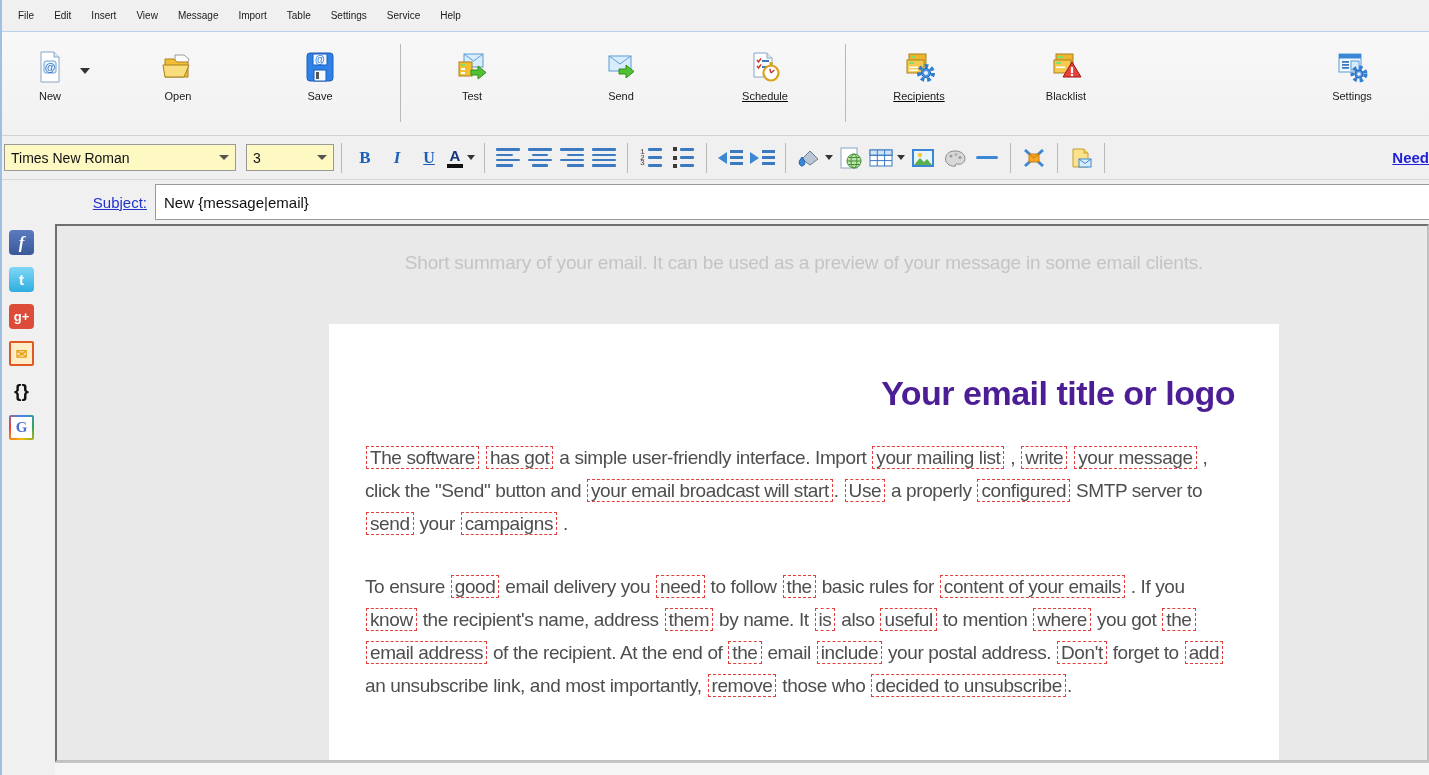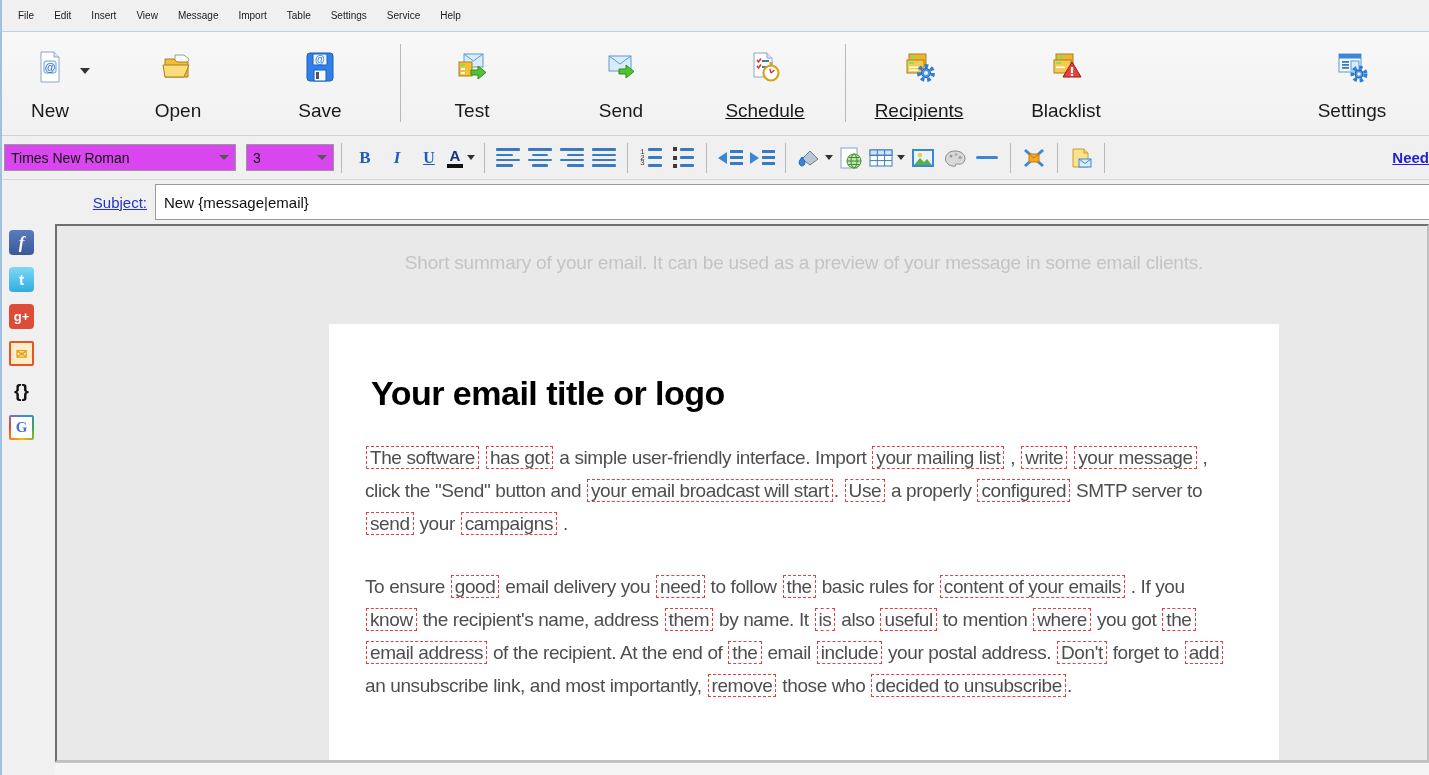--- a/index.html
+++ b/index.html
@@ -10,31 +10,31 @@
   .menubar { position:absolute; left:0; top:0; width:1429px; height:31px;
     background:#f0f0f0; display:flex; align-items:center; padding-left:8px; }
   .menu-item { font-size:10px; color:#1a1a1a; padding:5px 10px; cursor:default; }
 
   
   .toolbar { position:absolute; left:0; top:31px; width:1429px; height:105px;
     background:linear-gradient(#f8f8f8,#f1f1f1); border-top:1px solid #b9d1ea;
     border-bottom:1px solid #d2d2d2; }
   .tbtn { position:absolute; top:10px; height:86px; text-align:center; cursor:default; }
   .tbtn .ticon { display:block; margin:8px auto 4px auto; width:34px; height:34px; }
-  .tbtn .tlabel { font-size:19px; color:#1a1a1a; margin-top:16px; white-space:nowrap; }
+  .tbtn .tlabel { font-size:11px; color:#1a1a1a; margin-top:6px; white-space:nowrap; }
   .tbtn .drop { position:absolute; right:2px; top:26px; width:0; height:0;
     border-left:5px solid transparent; border-right:5px solid transparent;
     border-top:6px solid #333; }
   .tsep { position:absolute; top:12px; width:1px; height:78px; background:#b9b9b9; }
 
   
   .fmtbar { position:absolute; left:0; top:136px; width:1429px; height:44px;
     background:#f0f0f0; border-bottom:1px solid #dadada;
     display:flex; align-items:center; padding-left:4px; }
-  .fselect { height:27px; background:#d946ef; border:1px solid #999;
+  .fselect { height:27px; background:#fef9c3; border:1px solid #999;
     display:flex; align-items:center; justify-content:space-between;
     font-size:14px; color:#111; padding:0 6px; cursor:default; }
   .chev { width:0; height:0; border-left:5px solid transparent;
     border-right:5px solid transparent; border-top:5px solid #555; margin-left:6px; }
   .fsep { width:1px; height:30px; background:#b9b9b9; margin:0 7px; flex:none; }
   .fbtn { height:30px; min-width:28px; display:flex; align-items:center;
     justify-content:center; margin:0 2px; cursor:default; border-radius:2px; flex:none; }
   .glyph-b { font-weight:bold; font-size:17px; color:#1c5fb8; font-family:"Liberation Serif",serif; }
   .glyph-i { font-style:italic; font-weight:bold; font-size:17px; color:#1c5fb8; font-family:"Liberation Serif",serif; }
   .glyph-u { font-weight:bold; font-size:16px; color:#1c5fb8; text-decoration:underline; font-family:"Liberation Serif",serif; }
@@ -423,21 +423,21 @@
     <div class="sicon ml">✉</div>
     <div class="sicon br">{}</div>
     <div class="sicon gg">
         <span class="inner">G</span>
       </div>
   </div>
 
   <div class="canvas">
     <div class="hint">Short summary of your email. It can be used as a preview of your message in some email clients.</div>
     <div class="sheet">
-      <div class="sheet-title" style="color: #000000;">Your email title or logo</div>
+      <div class="sheet-title" style="color: #4c1d95; text-align: right;">Your email title or logo</div>
       <div class="bodytext" id="bodytext">
           <div class="para"><span class="sx" style="border-color: rgb(226, 64, 60);">The software</span><span> </span><span class="sx" style="border-color: rgb(226, 64, 60);">has got</span><span> a simple user-friendly interface. Import </span><span class="sx" style="border-color: rgb(226, 64, 60);">your mailing list</span><span> , </span><span class="sx" style="border-color: rgb(226, 64, 60);">write</span><span> </span><span class="sx" style="border-color: rgb(226, 64, 60);">your message</span><span> , click the "Send" button and </span><span class="sx" style="border-color: rgb(226, 64, 60);">your email broadcast will start</span><span>. </span><span class="sx" style="border-color: rgb(226, 64, 60);">Use</span><span> a properly </span><span class="sx" style="border-color: rgb(226, 64, 60);">configured</span><span> SMTP server to </span><span class="sx" style="border-color: rgb(226, 64, 60);">send</span><span> your </span><span class="sx" style="border-color: rgb(226, 64, 60);">campaigns</span><span> .</span></div>
           <div class="para"><span>To ensure </span><span class="sx" style="border-color: rgb(226, 64, 60);">good</span><span> email delivery you </span><span class="sx" style="border-color: rgb(226, 64, 60);">need</span><span> to follow </span><span class="sx" style="border-color: rgb(226, 64, 60);">the</span><span> basic rules for </span><span class="sx" style="border-color: rgb(226, 64, 60);">content of your emails</span><span> . If you </span><span class="sx" style="border-color: rgb(226, 64, 60);">know</span><span> the recipient's name, address </span><span class="sx" style="border-color: rgb(226, 64, 60);">them</span><span> by name. It </span><span class="sx" style="border-color: rgb(226, 64, 60);">is</span><span> also </span><span class="sx" style="border-color: rgb(226, 64, 60);">useful</span><span> to mention </span><span class="sx" style="border-color: rgb(226, 64, 60);">where</span><span>  you got </span><span class="sx" style="border-color: rgb(226, 64, 60);">the email address</span><span> of the recipient. At the end of </span><span class="sx" style="border-color: rgb(226, 64, 60);">the</span><span> email </span><span class="sx" style="border-color: rgb(226, 64, 60);">include</span><span> your postal address.  </span><span class="sx" style="border-color: rgb(226, 64, 60);">Don't</span><span>  forget to </span><span class="sx" style="border-color: rgb(226, 64, 60);">add</span><span> an unsubscribe link, and most importantly, </span><span class="sx" style="border-color: rgb(226, 64, 60);">remove</span><span>  those who </span><span class="sx" style="border-color: rgb(226, 64, 60);">decided to unsubscribe</span><span>.</span></div>
         </div>
     </div>
   </div>
   <div class="bottomband"></div>
 </div>
 <div class="leftedge"></div>
 

